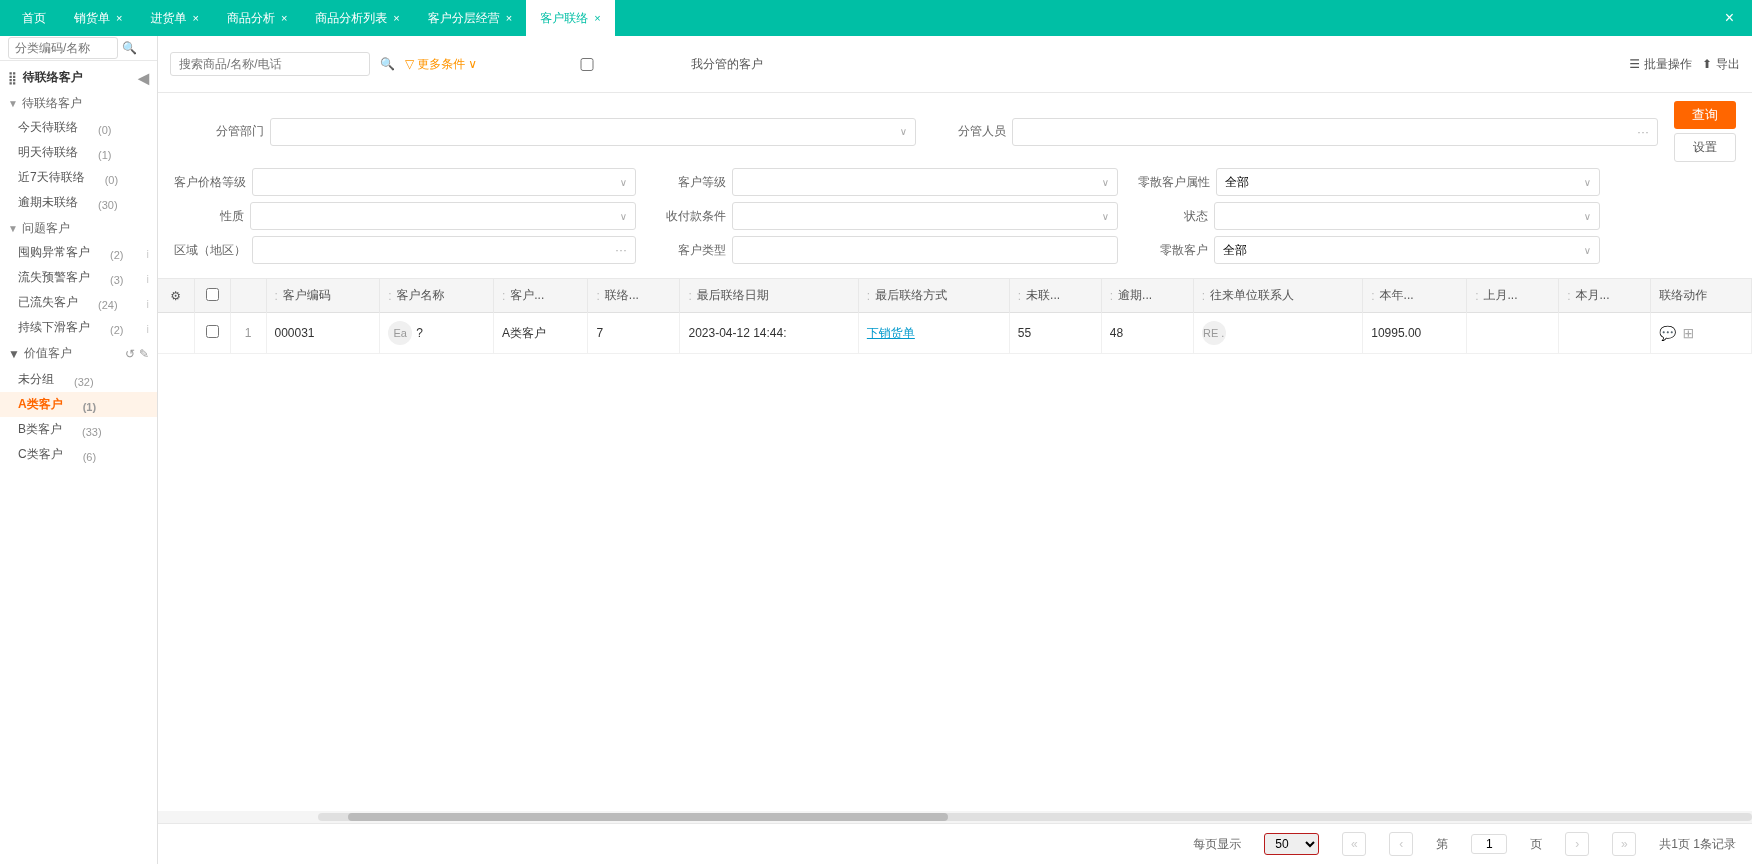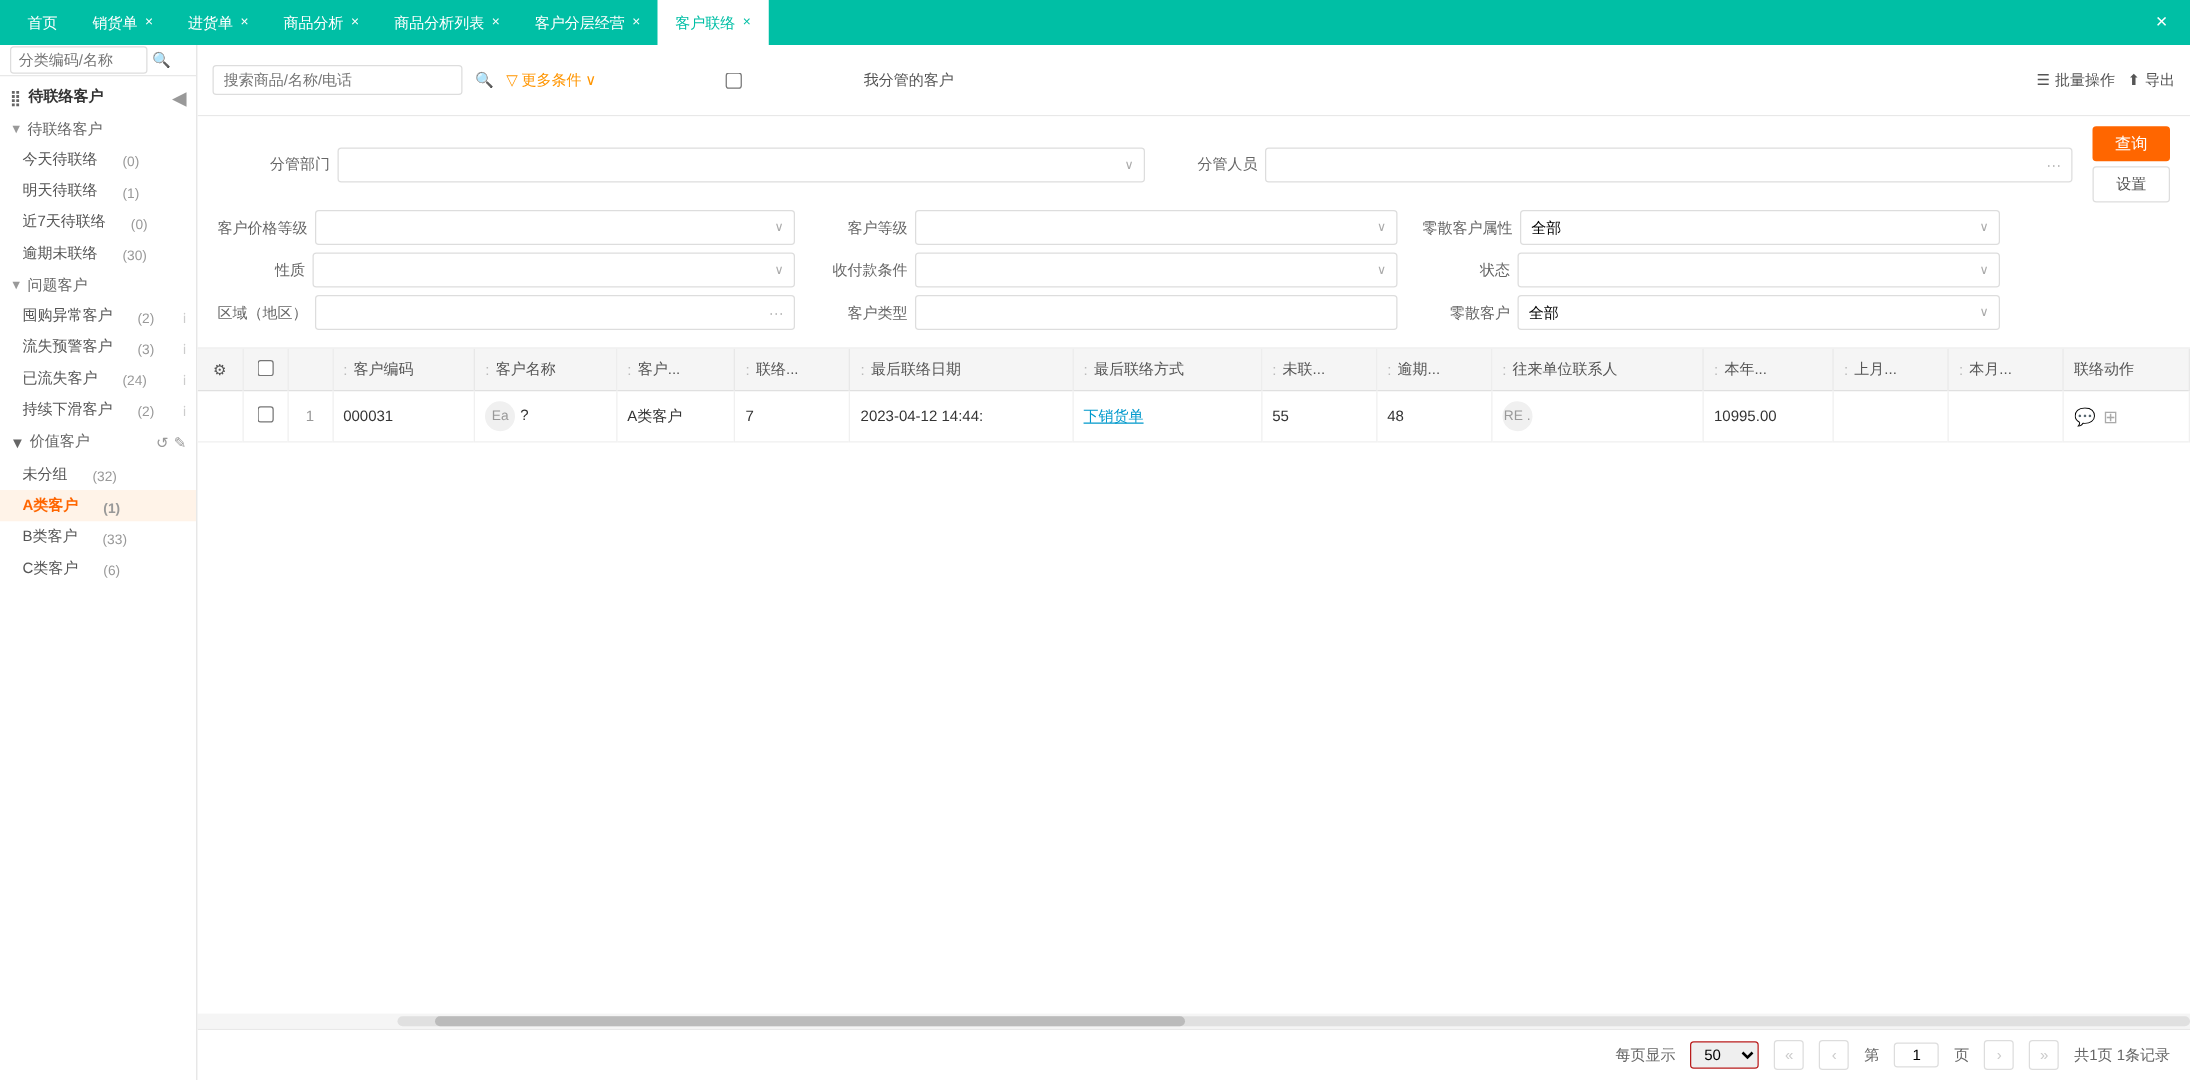--- a/index.html
+++ b/index.html
@@ -325,21 +325,21 @@
     .checkbox-col { width: 36px; text-align: center; }
     .row-num-col { width: 36px; text-align: center; color: #999; }
 
     
     .pagination {
       background: #fff;
       border-top: 1px solid #e8e8e8;
       padding: 8px 16px;
       display: flex;
       align-items: center;
-      gap: 12px;
+      gap: 23px;
       justify-content: flex-end;
     }
     .page-size-label { color: #666; }
     .page-size-select {
       border: 1px solid #b91c1c;
       border-radius: 3px;
       padding: 2px 6px;
       font-size: 12px;
       outline: none;
     }

